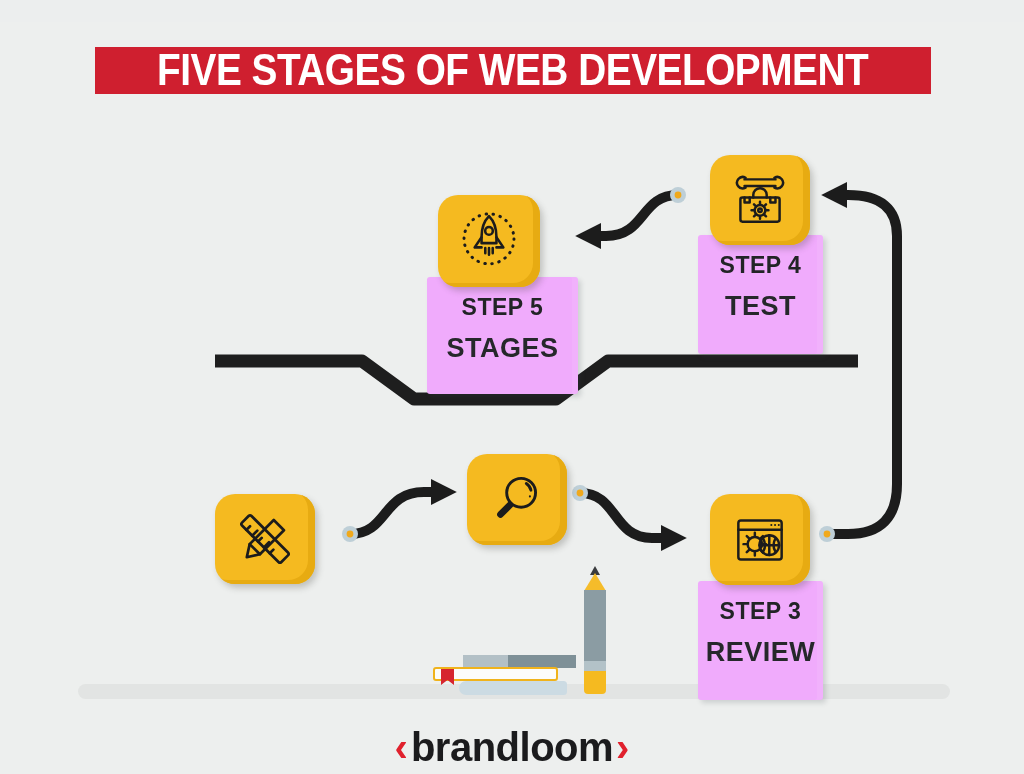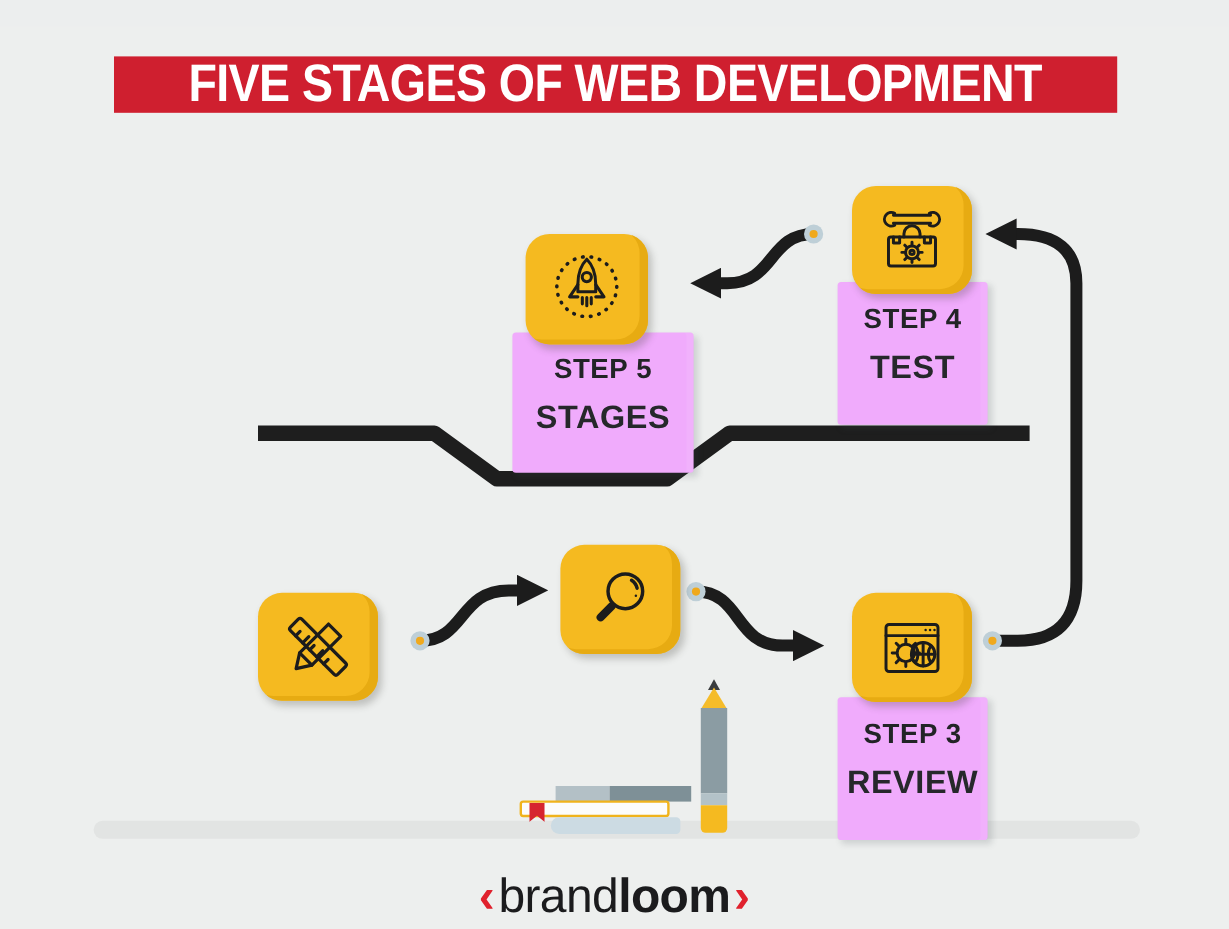--- a/index.html
+++ b/index.html
@@ -58,21 +58,21 @@
   .pencil-band{position:absolute;left:584px;top:639px;width:22px;height:10px;background:#b3c2c8;z-index:2;}
   .pencil-end{position:absolute;left:584px;top:649px;width:22px;height:23px;background:#f5ba20;
               border-radius:0 0 4px 4px;z-index:2;}
 
   
   .logo{position:absolute;left:0;right:0;top:703px;display:flex;justify-content:center;
         align-items:baseline;font-size:40px;z-index:3;}
   .logo .bracket{color:#e0212d;font-weight:800;}
   .logo .bl{margin-right:3px;}
   .logo .br{margin-left:3px;}
-  .logo .brand{color:#1b1b1d;font-weight:400;letter-spacing:-.5px;}
+  .logo .brand{color:#1b1b1d;font-weight:700;letter-spacing:-.5px;}
   .logo .loom{color:#1b1b1d;font-weight:800;letter-spacing:-.5px;text-align:right;}
 </style>
 </head>
 <body>
 
 <div class="canvas">
 
   <div class="banner">
     <span>FIVE STAGES OF WEB DEVELOPMENT</span>
   </div>

